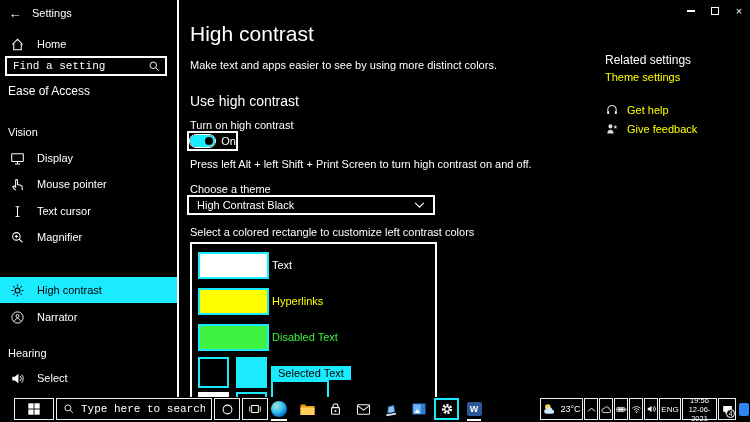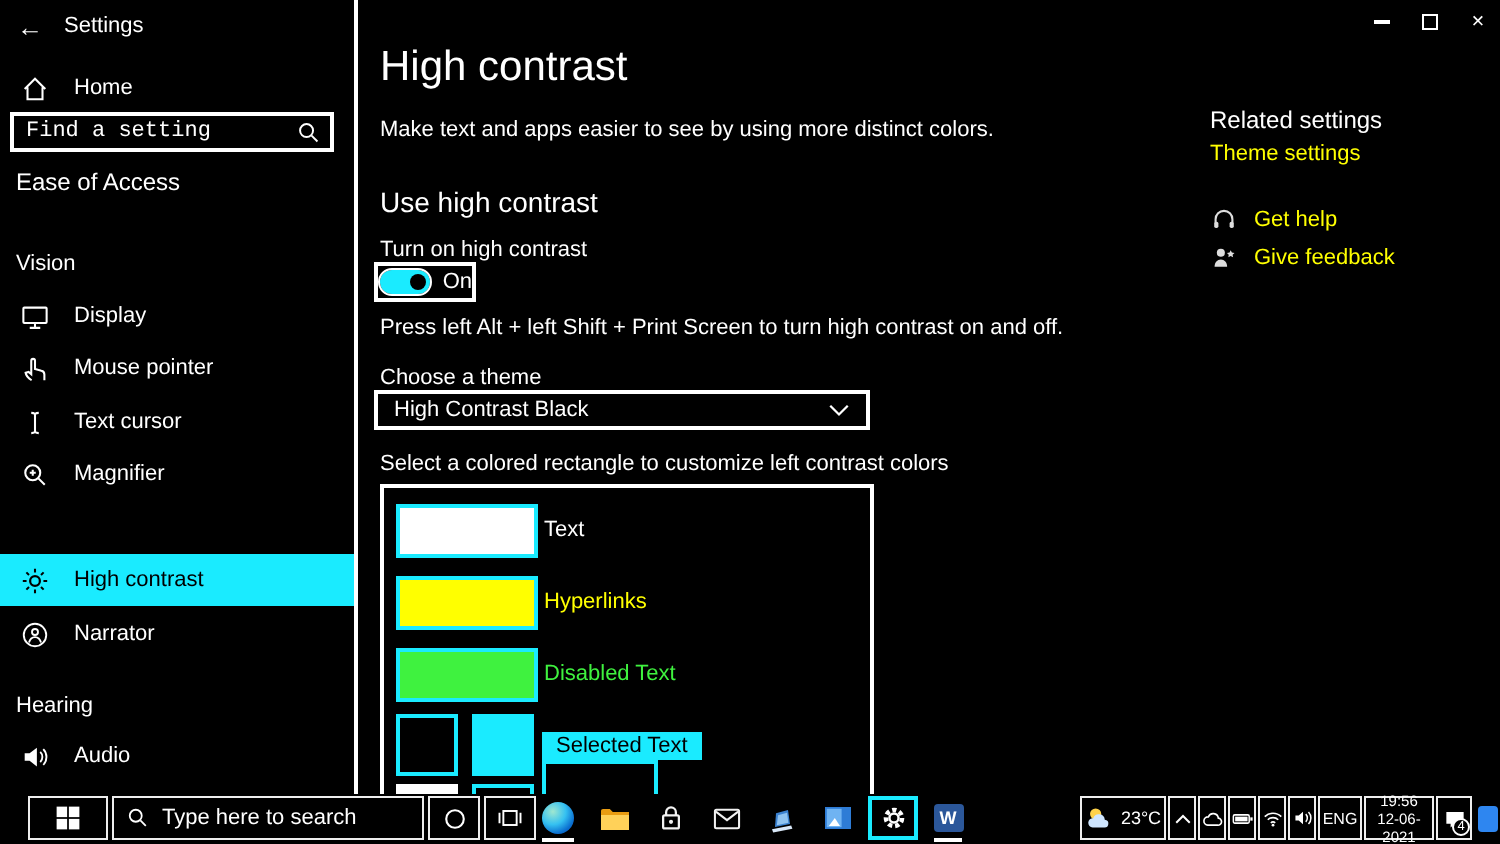--- a/index.html
+++ b/index.html
@@ -56,21 +56,21 @@
   .rel-title { left:605px; top:53px; font-size:12px; }
   .link-yellow { color:#FFFF00; font-size:11px; }
   .rel-link { left:605px; top:71px; }
   .help-row { display:flex; align-items:center; gap:8px; }
 
   
   .taskbar { left:0; top:397px; width:750px; height:25px; background:#000; z-index:20; }
   .tb-seg { position:absolute; top:1px; height:22px; border:1px solid #eee; display:flex; align-items:center; justify-content:center; background:#000; }
   .tb-app { position:absolute; top:1px; height:22px; display:flex; align-items:center; justify-content:center; }
   .tb-underline { position:absolute; top:22px; height:2px; background:#fff; }
-  .tb-search input { flex:1; min-width:0; background:transparent; border:none; outline:none; color:#fff; font-size:11px; font-family:Liberation Sans, sans-serif; }
+  .tb-search input { flex:1; min-width:0; background:transparent; border:none; outline:none; color:#fff; font-size:11px; font-family:Liberation Mono, monospace; }
   .tb-search input::placeholder { color:#fff; opacity:1; }
   .edge-ball { width:16px; height:16px; border-radius:50%; background:radial-gradient(circle at 34% 30%, #9fe7d0 0%, #35c1f1 42%, #0b6fd0 72%, #0a4da3 100%); }
   .word-tile { width:15px; height:14px; background:#2B579A; color:#fff; font-size:9px; font-weight:bold; display:flex; align-items:center; justify-content:center; border-radius:2px; }
   .showdesk { width:10px; height:13px; border-radius:2px; }
   .tray-txt { font-size:8px; }
   .clock { flex-direction:column; line-height:9px; font-size:7.5px; text-align:center; }
   .badge { position:absolute; right:0px; bottom:1px; width:9px; height:9px; border-radius:50%; background:#000; border:1px solid #fff; color:#fff; font-size:6.5px; display:flex; align-items:center; justify-content:center; }
 </style>
 </head>
 <body>
@@ -155,21 +155,21 @@
     <span>Narrator</span>
   </div>
 
   <div class="abs side-group" style="top:347px">Hearing</div>
 
   <div class="abs nav-row" style="top:365px">
     <svg class="ico" viewBox="0 0 16 16">
       <path d="M2.5 6v4h2.6L9 13V3L5.1 6H2.5z" fill="#fff"></path>
       <path d="M10.8 5.3a3.8 3.8 0 0 1 0 5.4M12.4 3.8a6 6 0 0 1 0 8.4" fill="none" stroke="#fff" stroke-width="1"></path>
     </svg>
-    <span>Audio</span>
+    <span>Select</span>
   </div>
 
   <div class="abs v-divider"></div>
 
   <div class="abs page-title">High contrast</div>
   <div class="abs page-sub">Make text and apps easier to see by using more distinct colors.</div>
   <div class="abs section-title">Use high contrast</div>
   <div class="abs toggle-label">Turn on high contrast</div>
 
   <div class="abs toggle-box">

